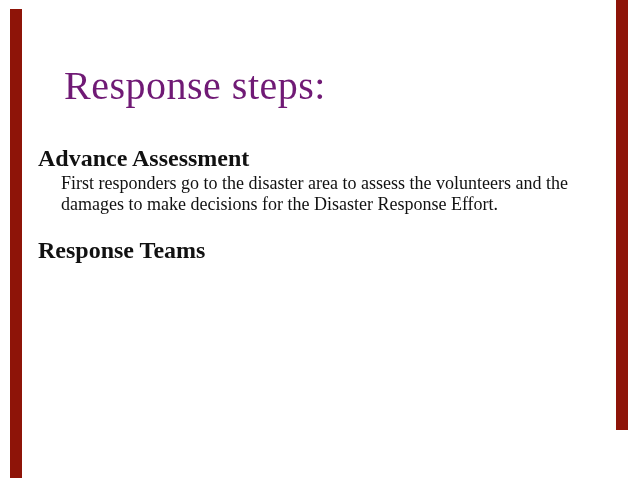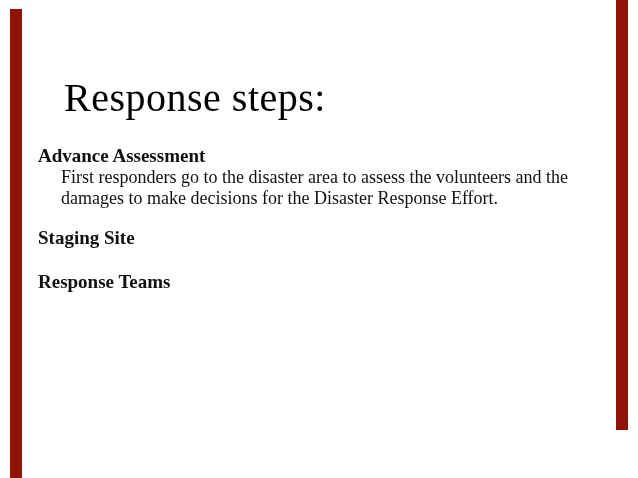--- a/index.html
+++ b/index.html
@@ -28,40 +28,40 @@
     height: 469px;
   }
   .accent-bar.right {
     left: 616px;
     top: 0;
     height: 430px;
   }
   .slide-title {
     position: absolute;
     left: 64px;
-    top: 76px;
+    top: 64px;
     font-size: 40px;
     line-height: 1.1;
-    color: #000000;
+    color: #701a75;
     letter-spacing: 0.5px;
     white-space: nowrap;
   }
   .content {
     position: absolute;
     left: 38px;
     top: 144px;
     width: 548px;
     color: #111111;
   }
   .section { margin: 0; }
   .section + .section { margin-top: 17px; }
   .section:last-child { margin-top: 21px; }
   .section-heading {
     font-weight: bold;
-    font-size: 19px;
+    font-size: 24px;
     line-height: 1.22;
   }
   .section-body {
     font-size: 18px;
     line-height: 1.15;
     padding-left: 23px;
     max-width: 522px;
   }
 </style>
 </head>
@@ -75,21 +75,20 @@
   <div class="slide-title">Response steps:</div>
 
   <div class="content">
 
     <div class="section">
       <div class="section-heading">Advance Assessment</div>
       <div class="section-body">First responders go to the disaster area to assess the volunteers and the damages to make decisions for the Disaster Response Effort.</div>
     </div>
 
     <div class="section">
-      <div class="section-heading">Staging Site</div>
     </div>
 
     <div class="section">
       <div class="section-heading">Response Teams</div>
     </div>
 
   </div>
 </div>
 
 </body></html>

